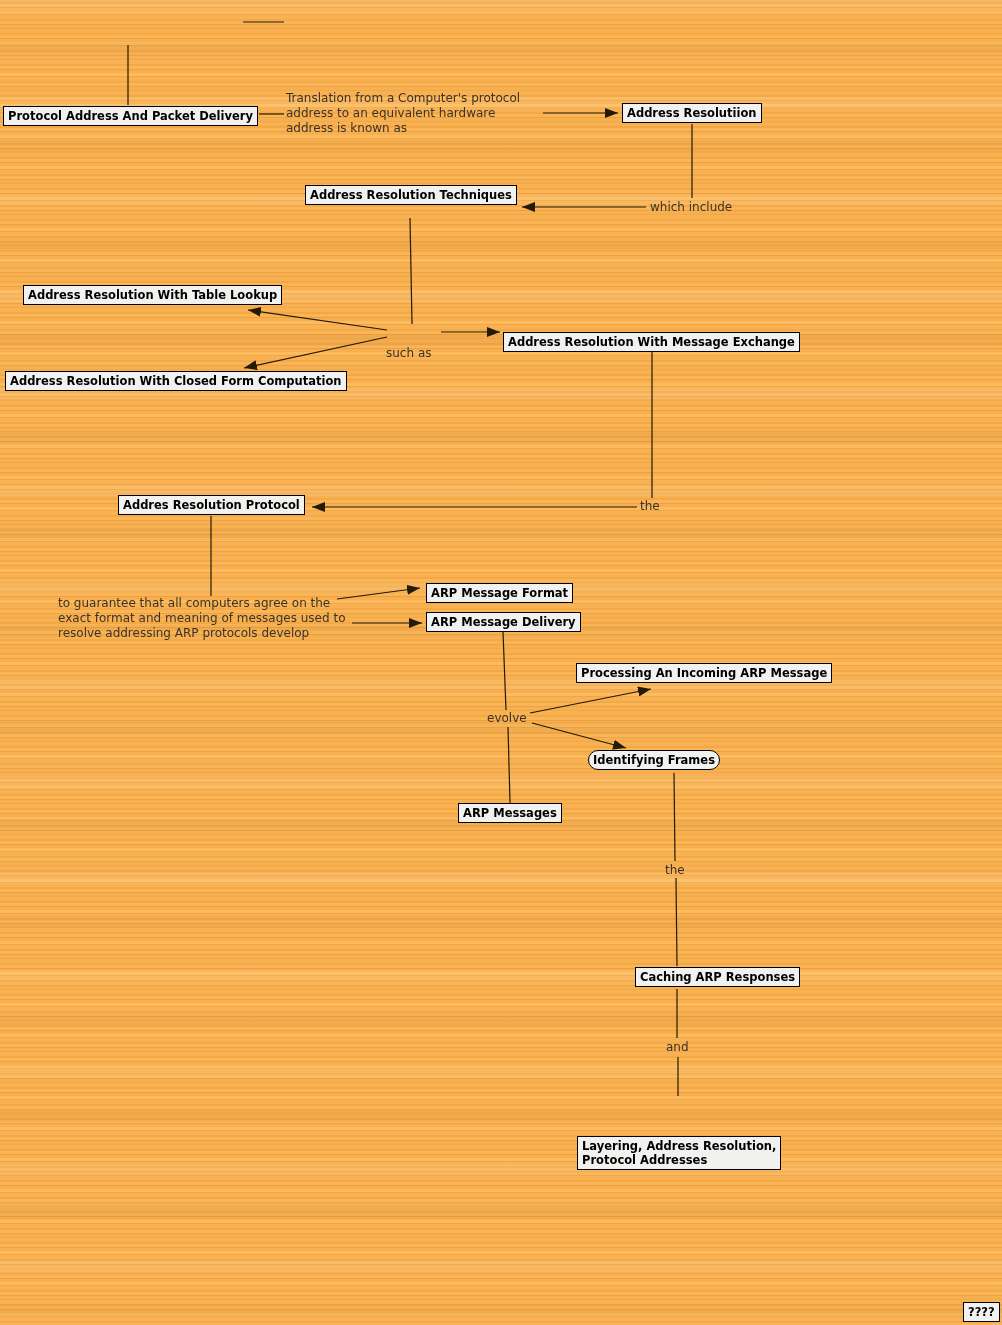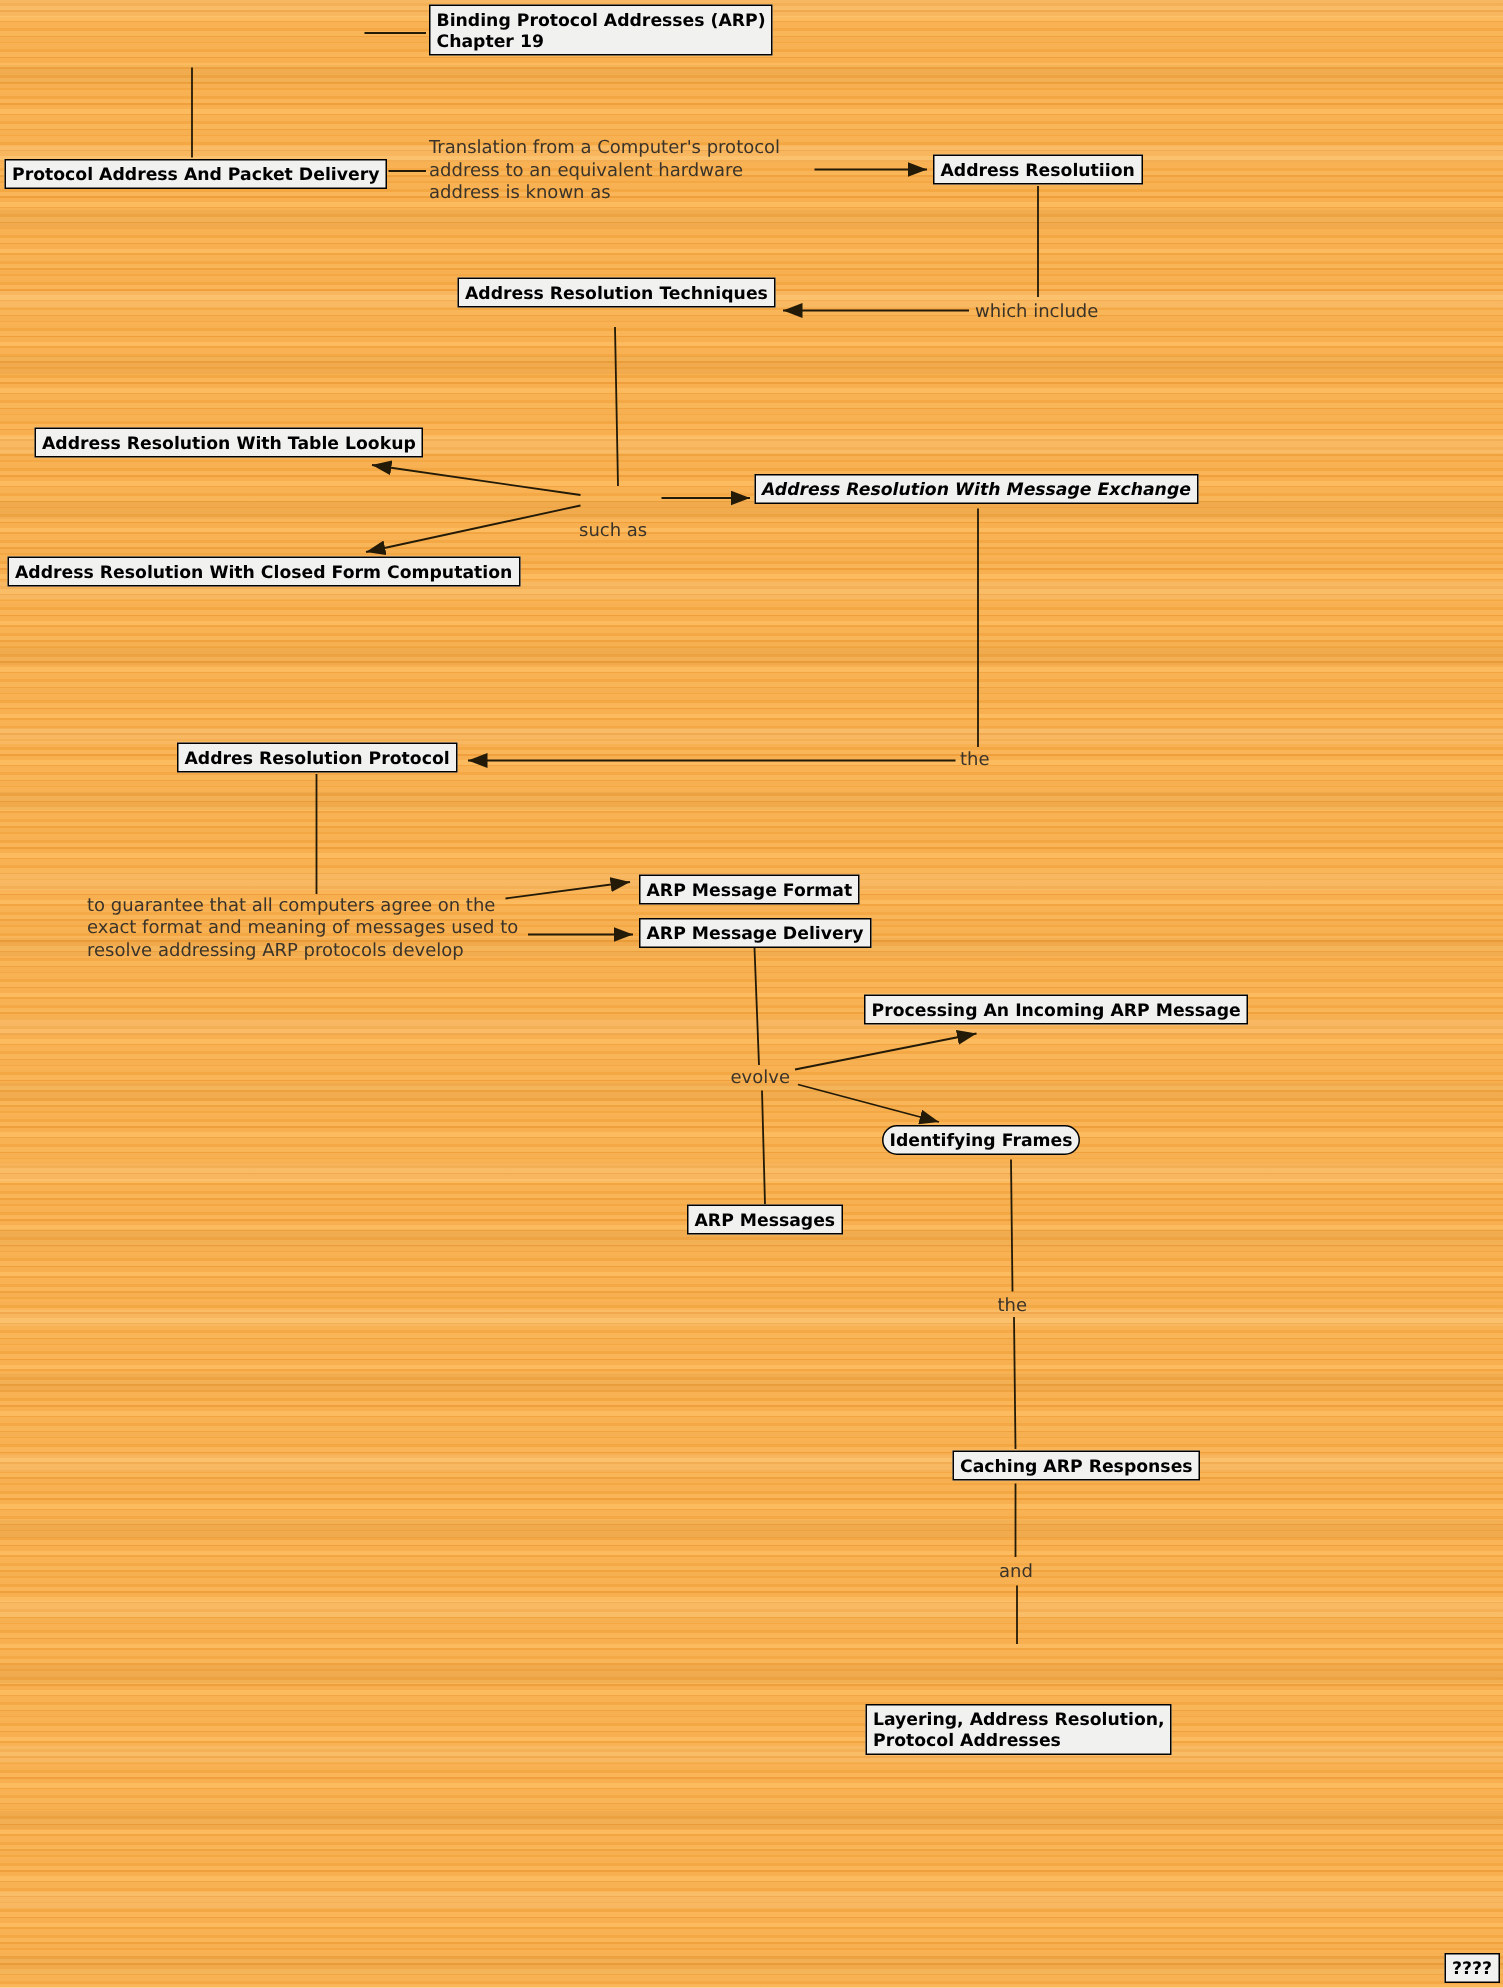--- a/index.html
+++ b/index.html
@@ -94,28 +94,26 @@
   <div class="lbl" style="left:650px; top:200px;">which include</div>
   <div class="lbl" style="left:386px; top:326px;margin-top:20px;">such as</div>
   <div class="lbl" style="left:640px; top:499px;">the</div>
   <div class="lbl" style="left:58px;  top:596px;">to guarantee that all computers agree on the
 exact format and meaning of messages used to
 resolve addressing ARP protocols develop</div>
   <div class="lbl" style="left:487px; top:711px;">evolve</div>
   <div class="lbl" style="left:665px; top:863px;">the</div>
   <div class="lbl" style="left:666px; top:1040px;">and</div>
 
-  <div class="node" style="left:286px; top:3px;">Binding Protocol Addresses (ARP)
-Chapter 19</div>
   <div class="node" style="left:3px;   top:106px;">Protocol Address And Packet Delivery</div>
   <div class="node" style="left:622px; top:103px;">Address Resolutiion</div>
   <div class="node" style="left:305px; top:185px;">Address Resolution Techniques</div>
   <div class="node" style="left:23px;  top:285px;">Address Resolution With Table Lookup</div>
   <div class="node" style="left:5px;   top:371px;">Address Resolution With Closed Form Computation</div>
-  <div class="node" style="left:503px; top:316px;font-style:italic;">Address Resolution With Message Exchange</div>
+  <div class="node" style="left:503px; top:332px;">Address Resolution With Message Exchange</div>
   <div class="node" style="left:118px; top:495px;">Addres Resolution Protocol</div>
   <div class="node" style="left:426px; top:559px;margin-top:24px;">ARP Message Format</div>
   <div class="node" style="left:426px; top:612px;">ARP Message Delivery</div>
   <div class="node" style="left:576px; top:663px;">Processing An Incoming ARP Message</div>
   <div class="node" style="left:588px; top:750px;border-radius:10px;">Identifying Frames</div>
   <div class="node" style="left:458px; top:803px;">ARP Messages</div>
   <div class="node" style="left:595px; top:967px;margin-left:40px;">Caching ARP Responses</div>
   <div class="node" style="left:577px; top:1097px;margin-top:39px;">Layering, Address Resolution,
 Protocol Addresses</div>
   <div class="node" style="left:963px; top:1302px;">????</div>

